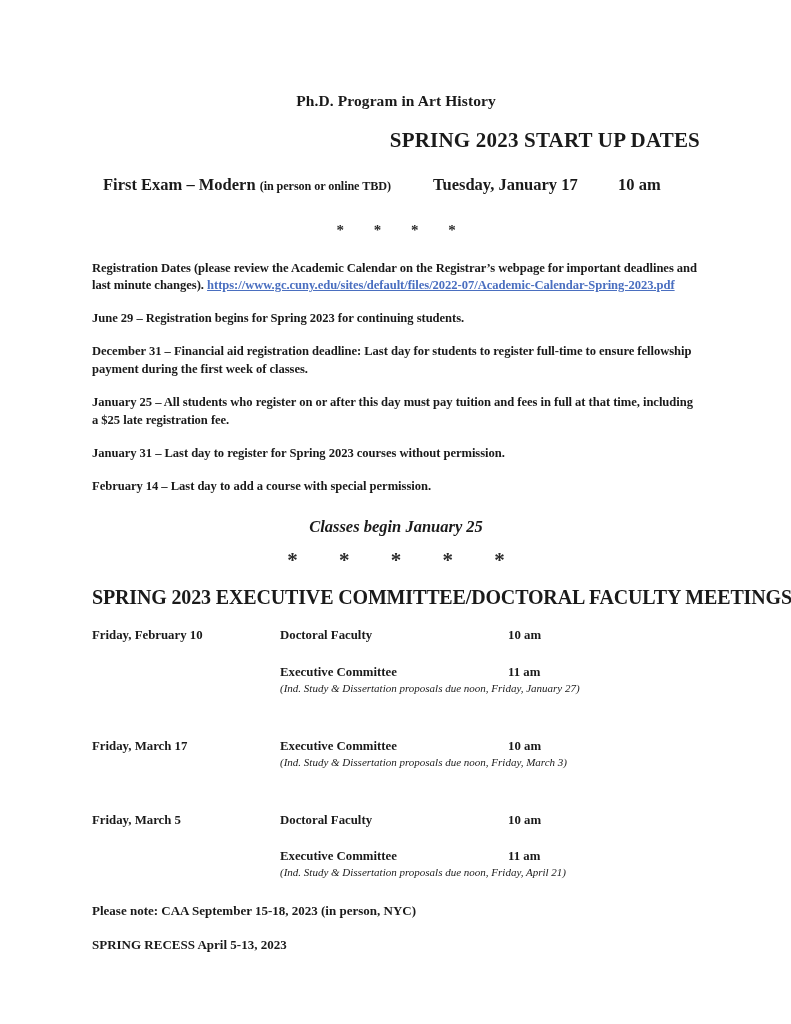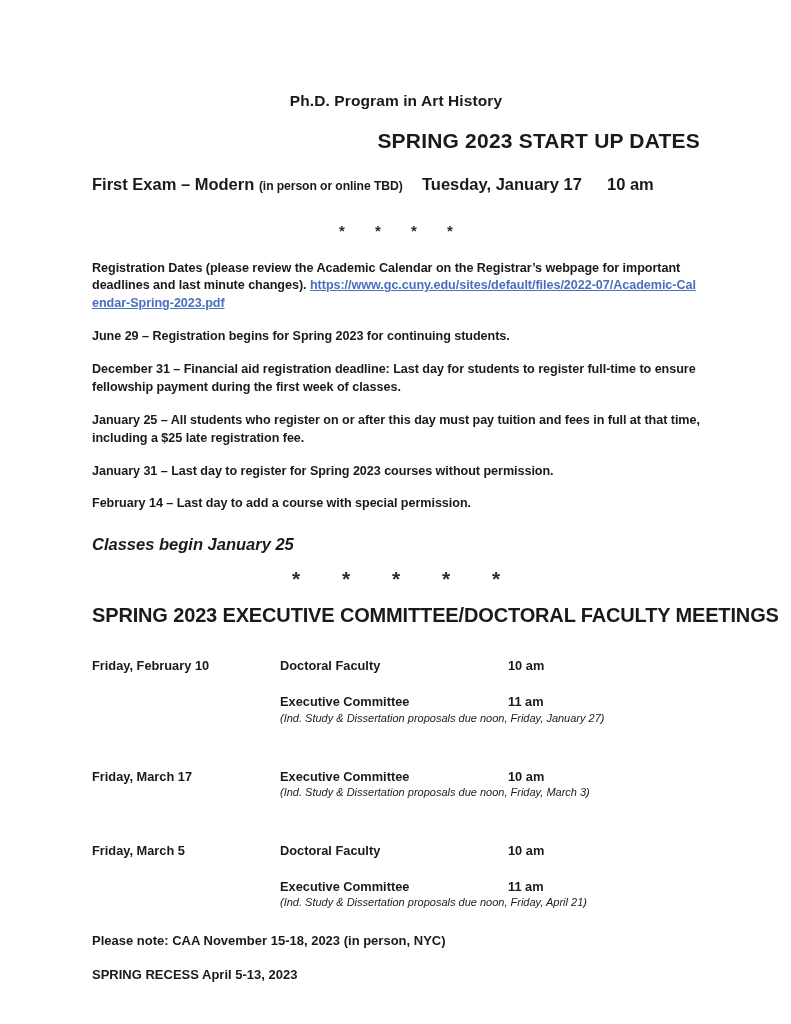--- a/index.html
+++ b/index.html
@@ -16,20 +16,21 @@
     position: relative;
     overflow: hidden;
   }
 
   .page {
     position: relative;
     width: 670px;
     height: 1024px;
     padding: 16px;
     box-sizing: border-box;
+    font-family: Liberation Serif, serif;
   }
 
   .content {
     position: absolute;
     left: 92px;
     top: 92px;
     width: 608px;
   }
 
   
@@ -47,21 +48,21 @@
     font-weight: bold;
     letter-spacing: 0.2px;
     line-height: 1.2;
     margin: 0 0 22px 0;
   }
 
   
   .exam-table {
     width: 100%;
     border-collapse: collapse;
-    margin: 0 0 4px 0;
+    margin: 0 0 4px 11px;
   }
   .exam-table td {
     padding: 0 0 16px 0;
     vertical-align: baseline;
     font-size: 16.5px;
     font-weight: bold;
     line-height: 1.2;
     white-space: nowrap;
   }
   .exam-table td.c-name { width: 330px; }
@@ -102,35 +103,35 @@
     letter-spacing: -0.05px;
   }
   .para .link {
     color: #4a6fc0;
     text-decoration: underline;
     word-break: break-all;
   }
 
   
   .classes-begin {
-    text-align: left;
+    text-align: center;
     font-size: 16.5px;
     font-weight: bold;
     font-style: italic;
     line-height: 1.2;
     margin: 22px 0 0 0;
   }
 
   
   .meetings-title {
     font-size: 20px;
     font-weight: bold;
     letter-spacing: -0.15px;
     line-height: 1.2;
-    margin: 0 0 30px 0;
+    margin: 0 0 18px 0;
     white-space: nowrap;
   }
 
   
   .meetings {
     width: 100%;
     border-collapse: collapse;
   }
   .meetings td {
     vertical-align: top;
@@ -244,17 +245,17 @@
           <td class="m-body">Executive Committee</td>
           <td class="m-time">11 am</td>
         </tr>
         <tr>
           <td></td>
           <td class="sub" colspan="2">(Ind. Study &amp; Dissertation proposals due noon, Friday, April 21)</td>
         </tr>
       </tbody>
     </table>
 
-    <div class="footnote">Please note: CAA November 15-18, 2023 (in person, NYC)</div>
+    <div class="footnote">Please note: CAA September 15-18, 2023 (in person, NYC)</div>
     <div class="footnote second">SPRING RECESS April 5-13, 2023</div>
 
   </div>
 </div>
 
 </body></html>

